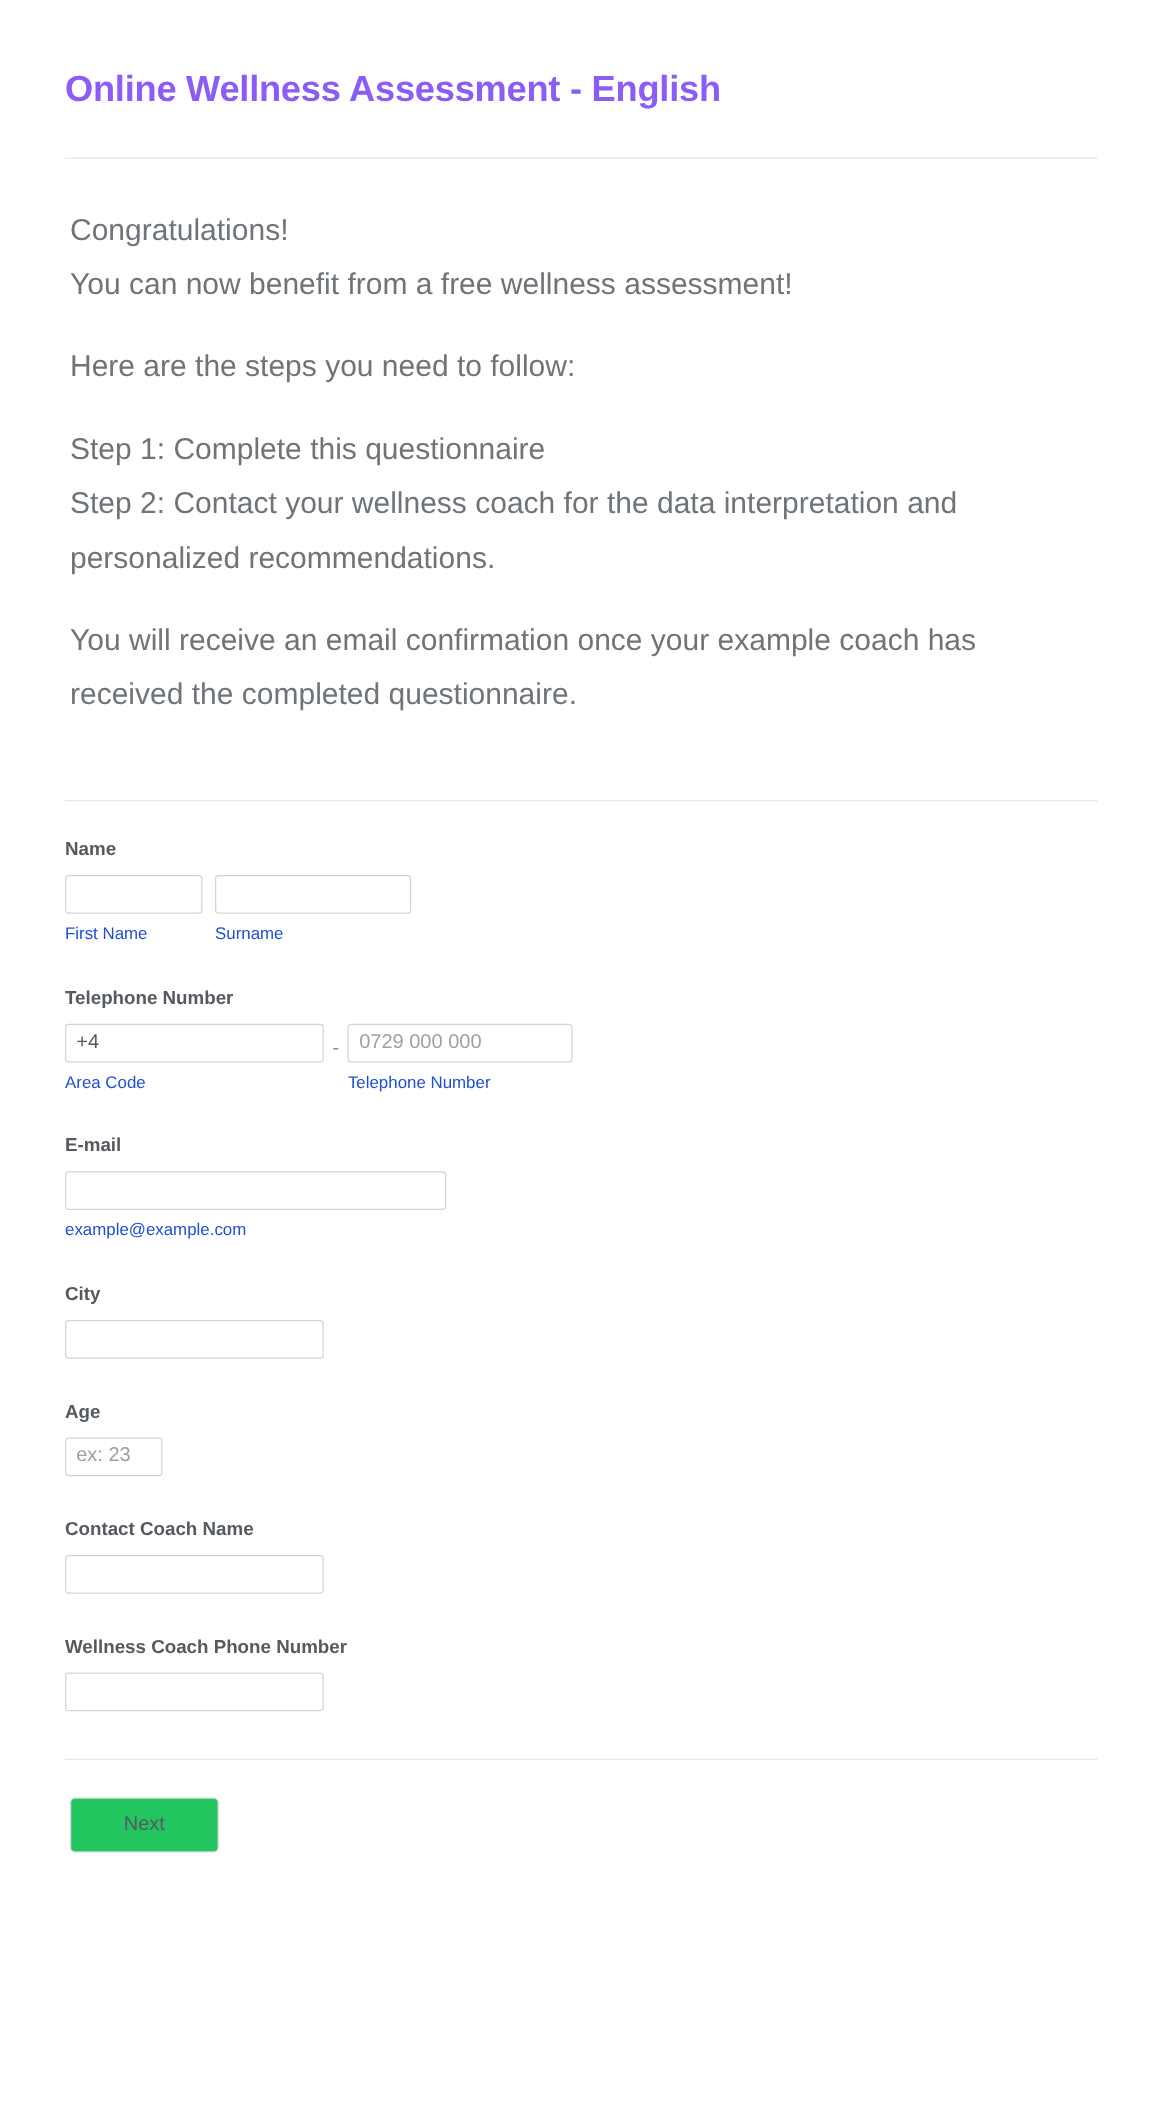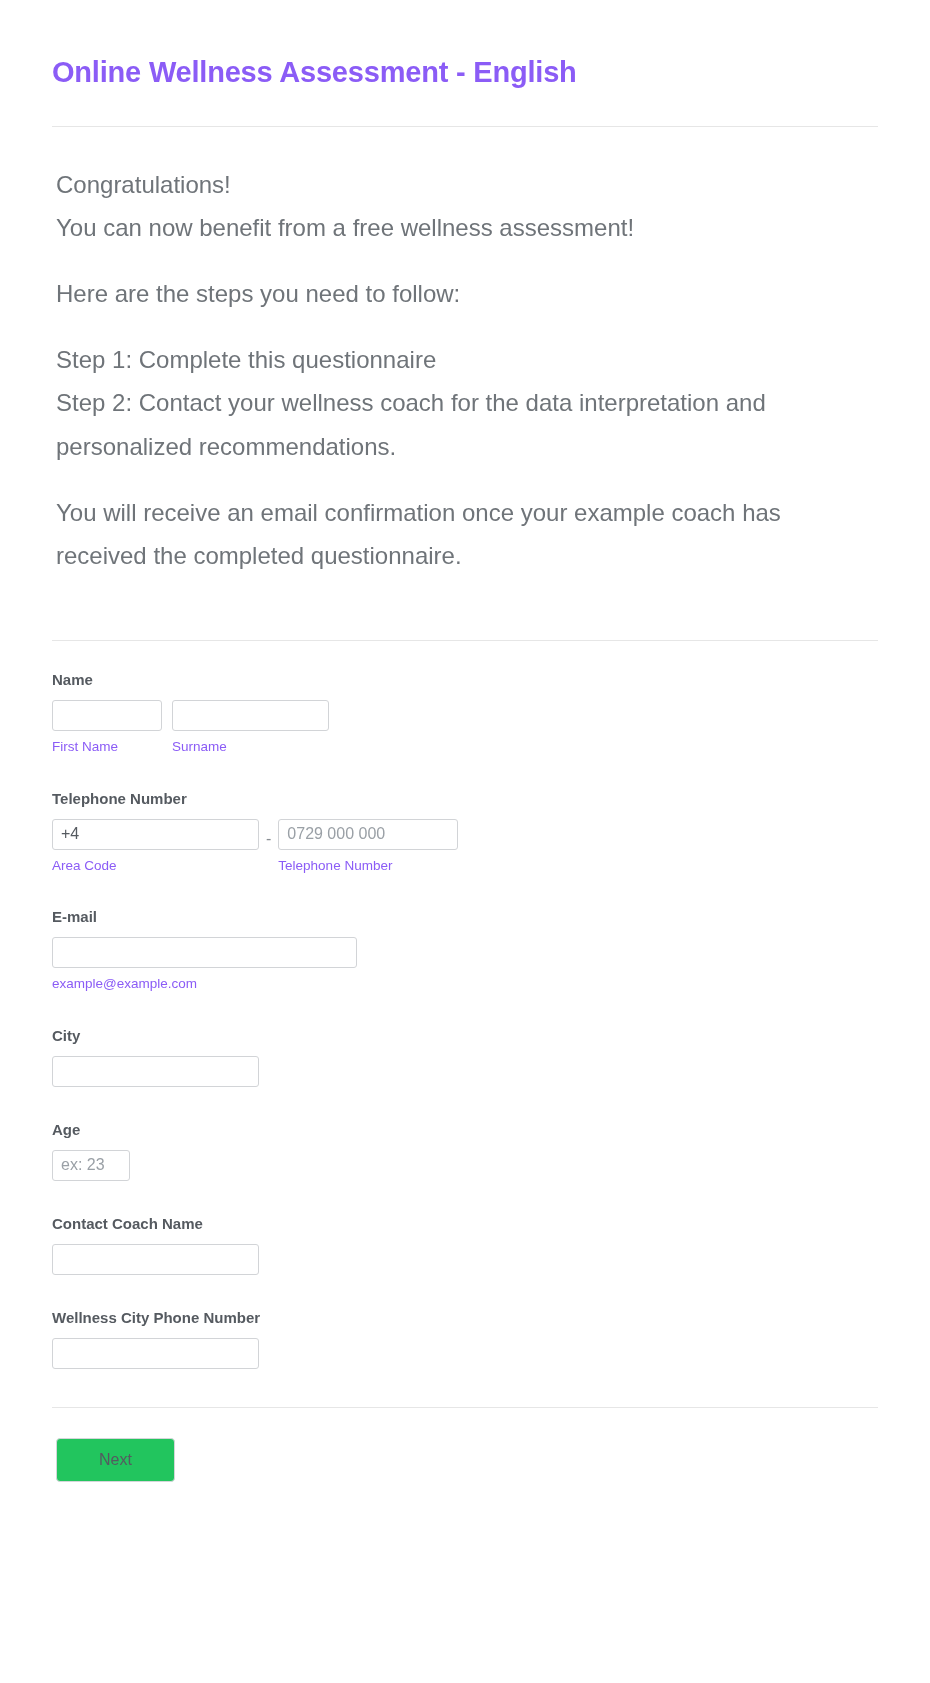--- a/index.html
+++ b/index.html
@@ -81,21 +81,21 @@
     color: #555a60;
     font-family: "Liberation Sans", sans-serif;
     background: #fff;
     outline: none;
   }
   input.txt::placeholder {
     color: #9aa0a6;
   }
   .sub {
     font-size: 13.5px;
-    color: #8b5cf6;
+    color: #1d4ed8;
     margin-top: 7px;
     line-height: 1.3;
   }
   .w-first { width: 110px; }
   .w-sur { width: 157px; margin-left: 10px; }
   .w-area { width: 207px; }
   .w-phone { width: 180px; }
   .w-email { width: 305px; }
   .w-city { width: 207px; }
   .w-age { width: 78px; }
@@ -199,21 +199,21 @@
         <label class="field-label">Age</label>
         <input class="txt w-age" type="text" placeholder="ex: 23" style="">
       </div>
 
       <div class="field">
         <label class="field-label">Contact Coach Name</label>
         <input class="txt w-coach" type="text" value="" style="">
       </div>
 
       <div class="field">
-        <label class="field-label">Wellness City Phone Number</label>
+        <label class="field-label">Wellness Coach Phone Number</label>
         <input class="txt w-coach" type="text" value="" style="">
       </div>
 
     </div>
 
     <hr class="divider3">
 
     <div class="actions">
       <button class="next">Next</button>
     </div>

